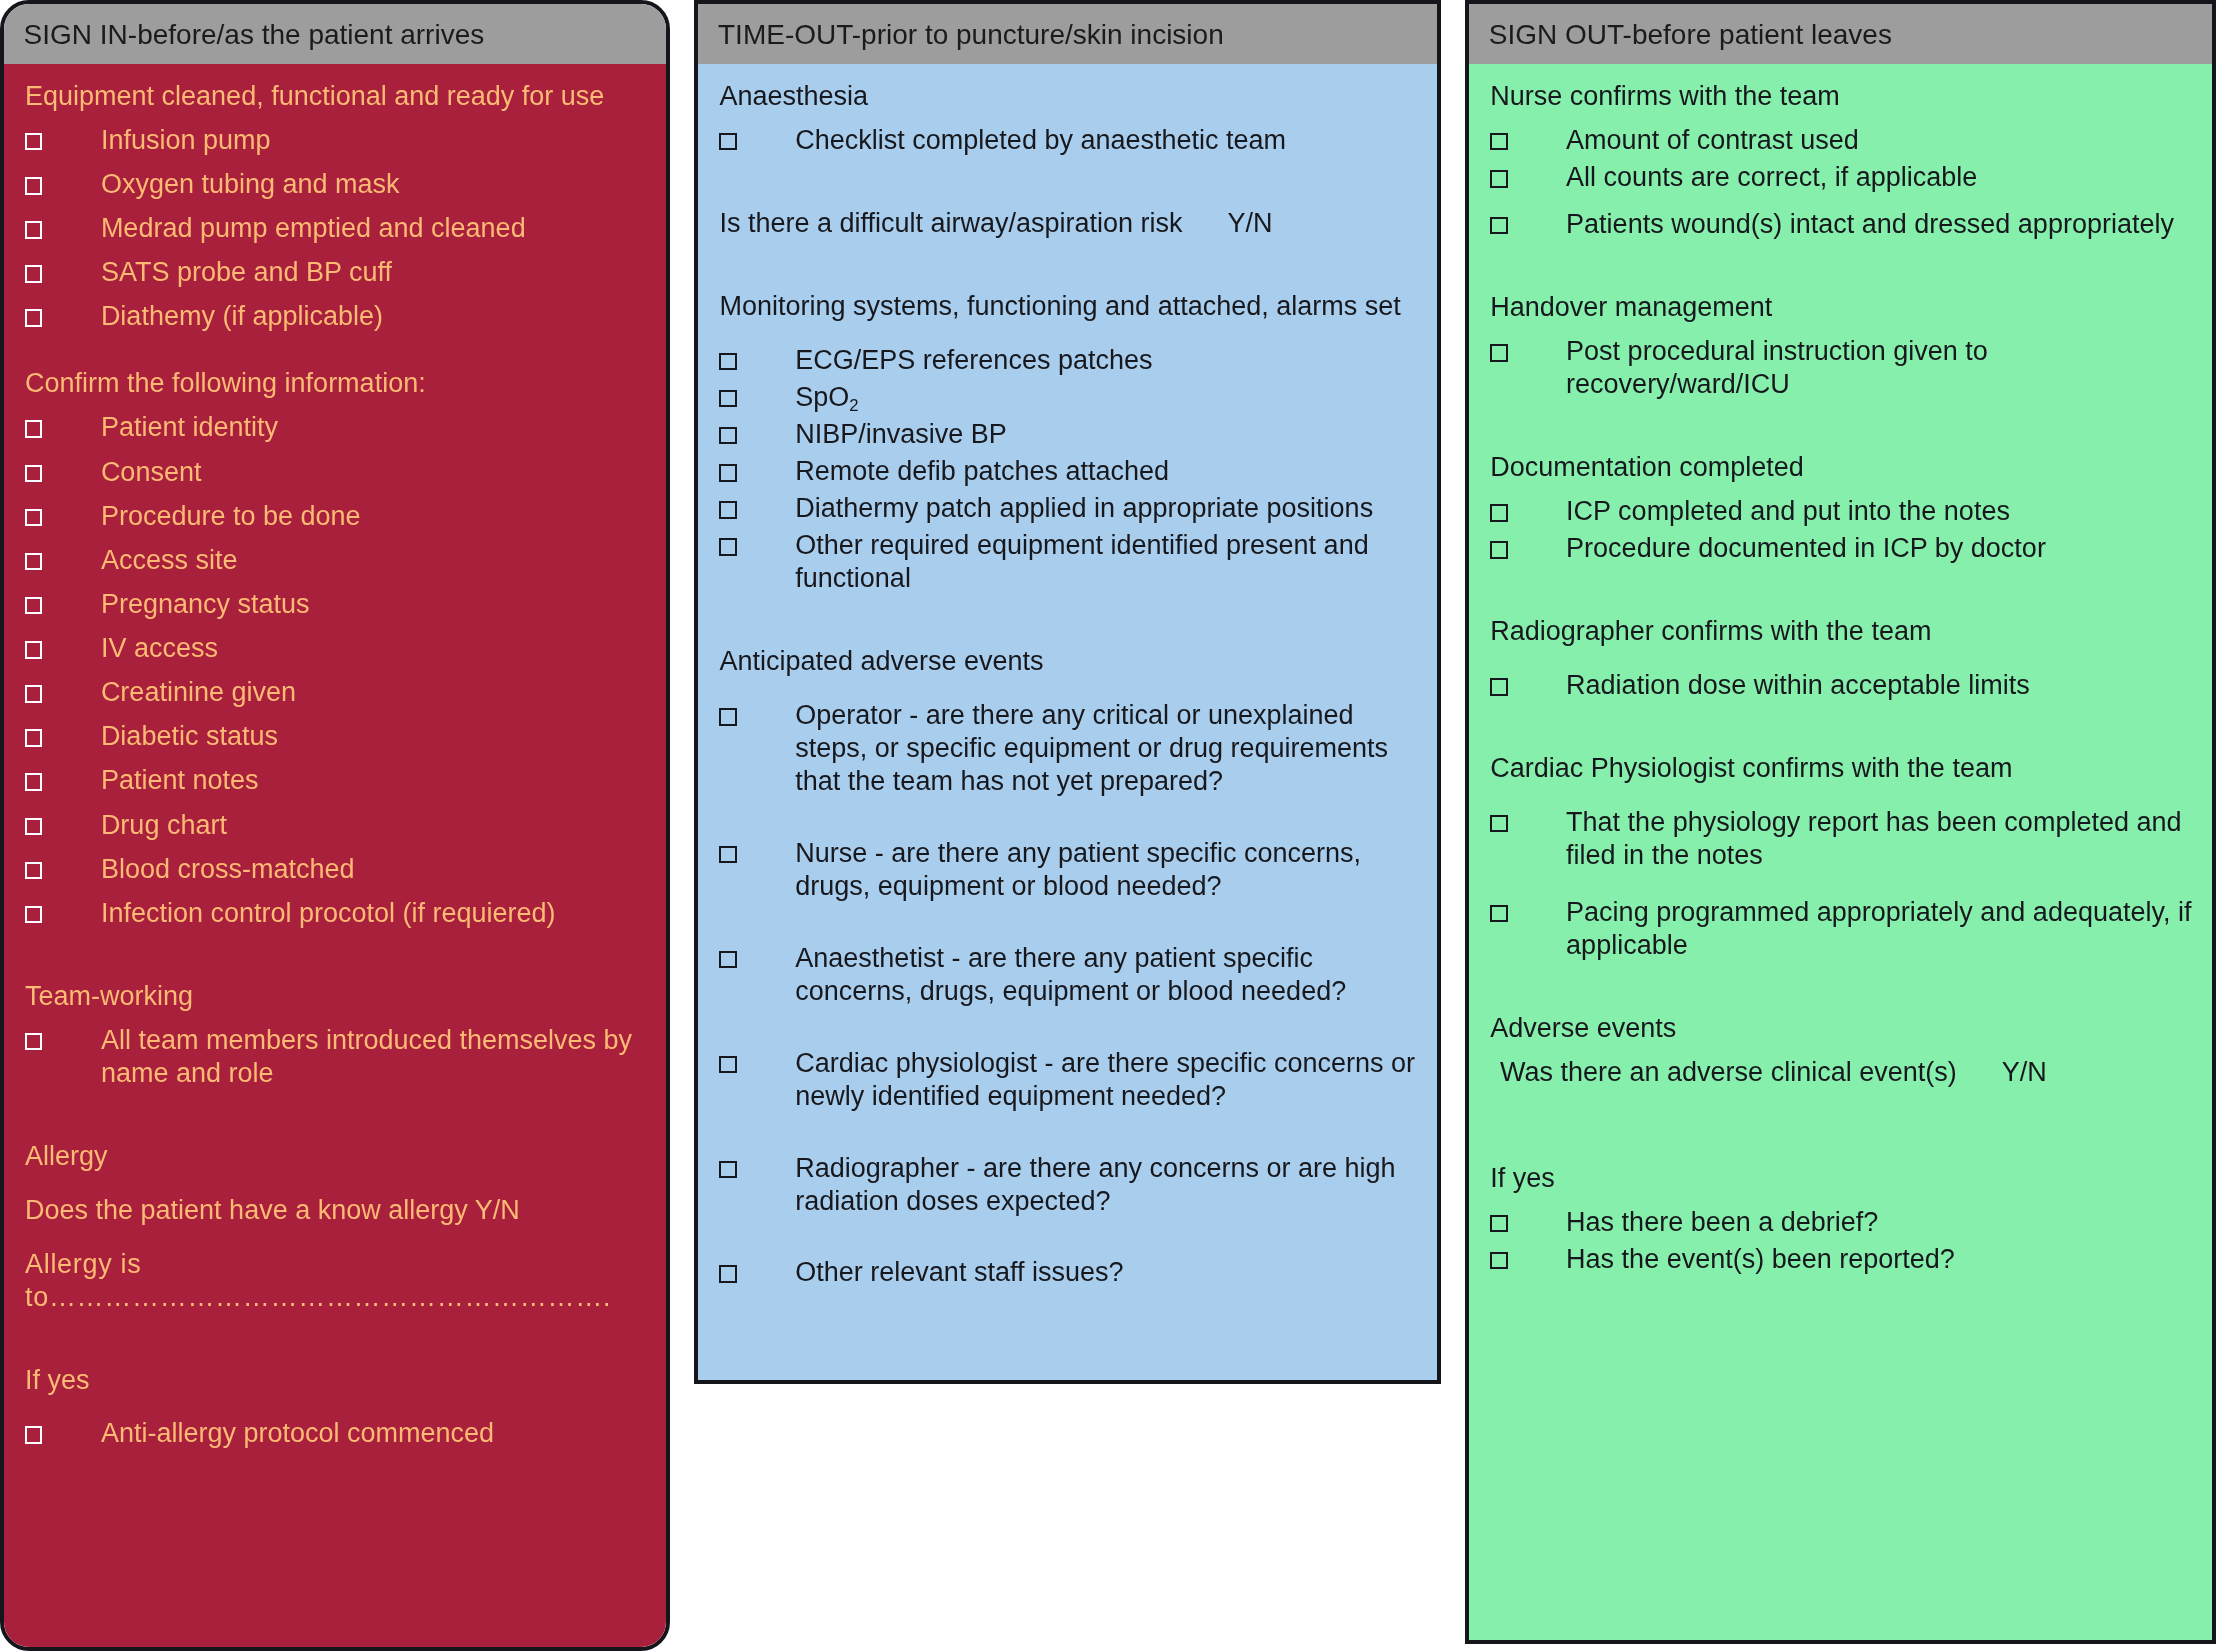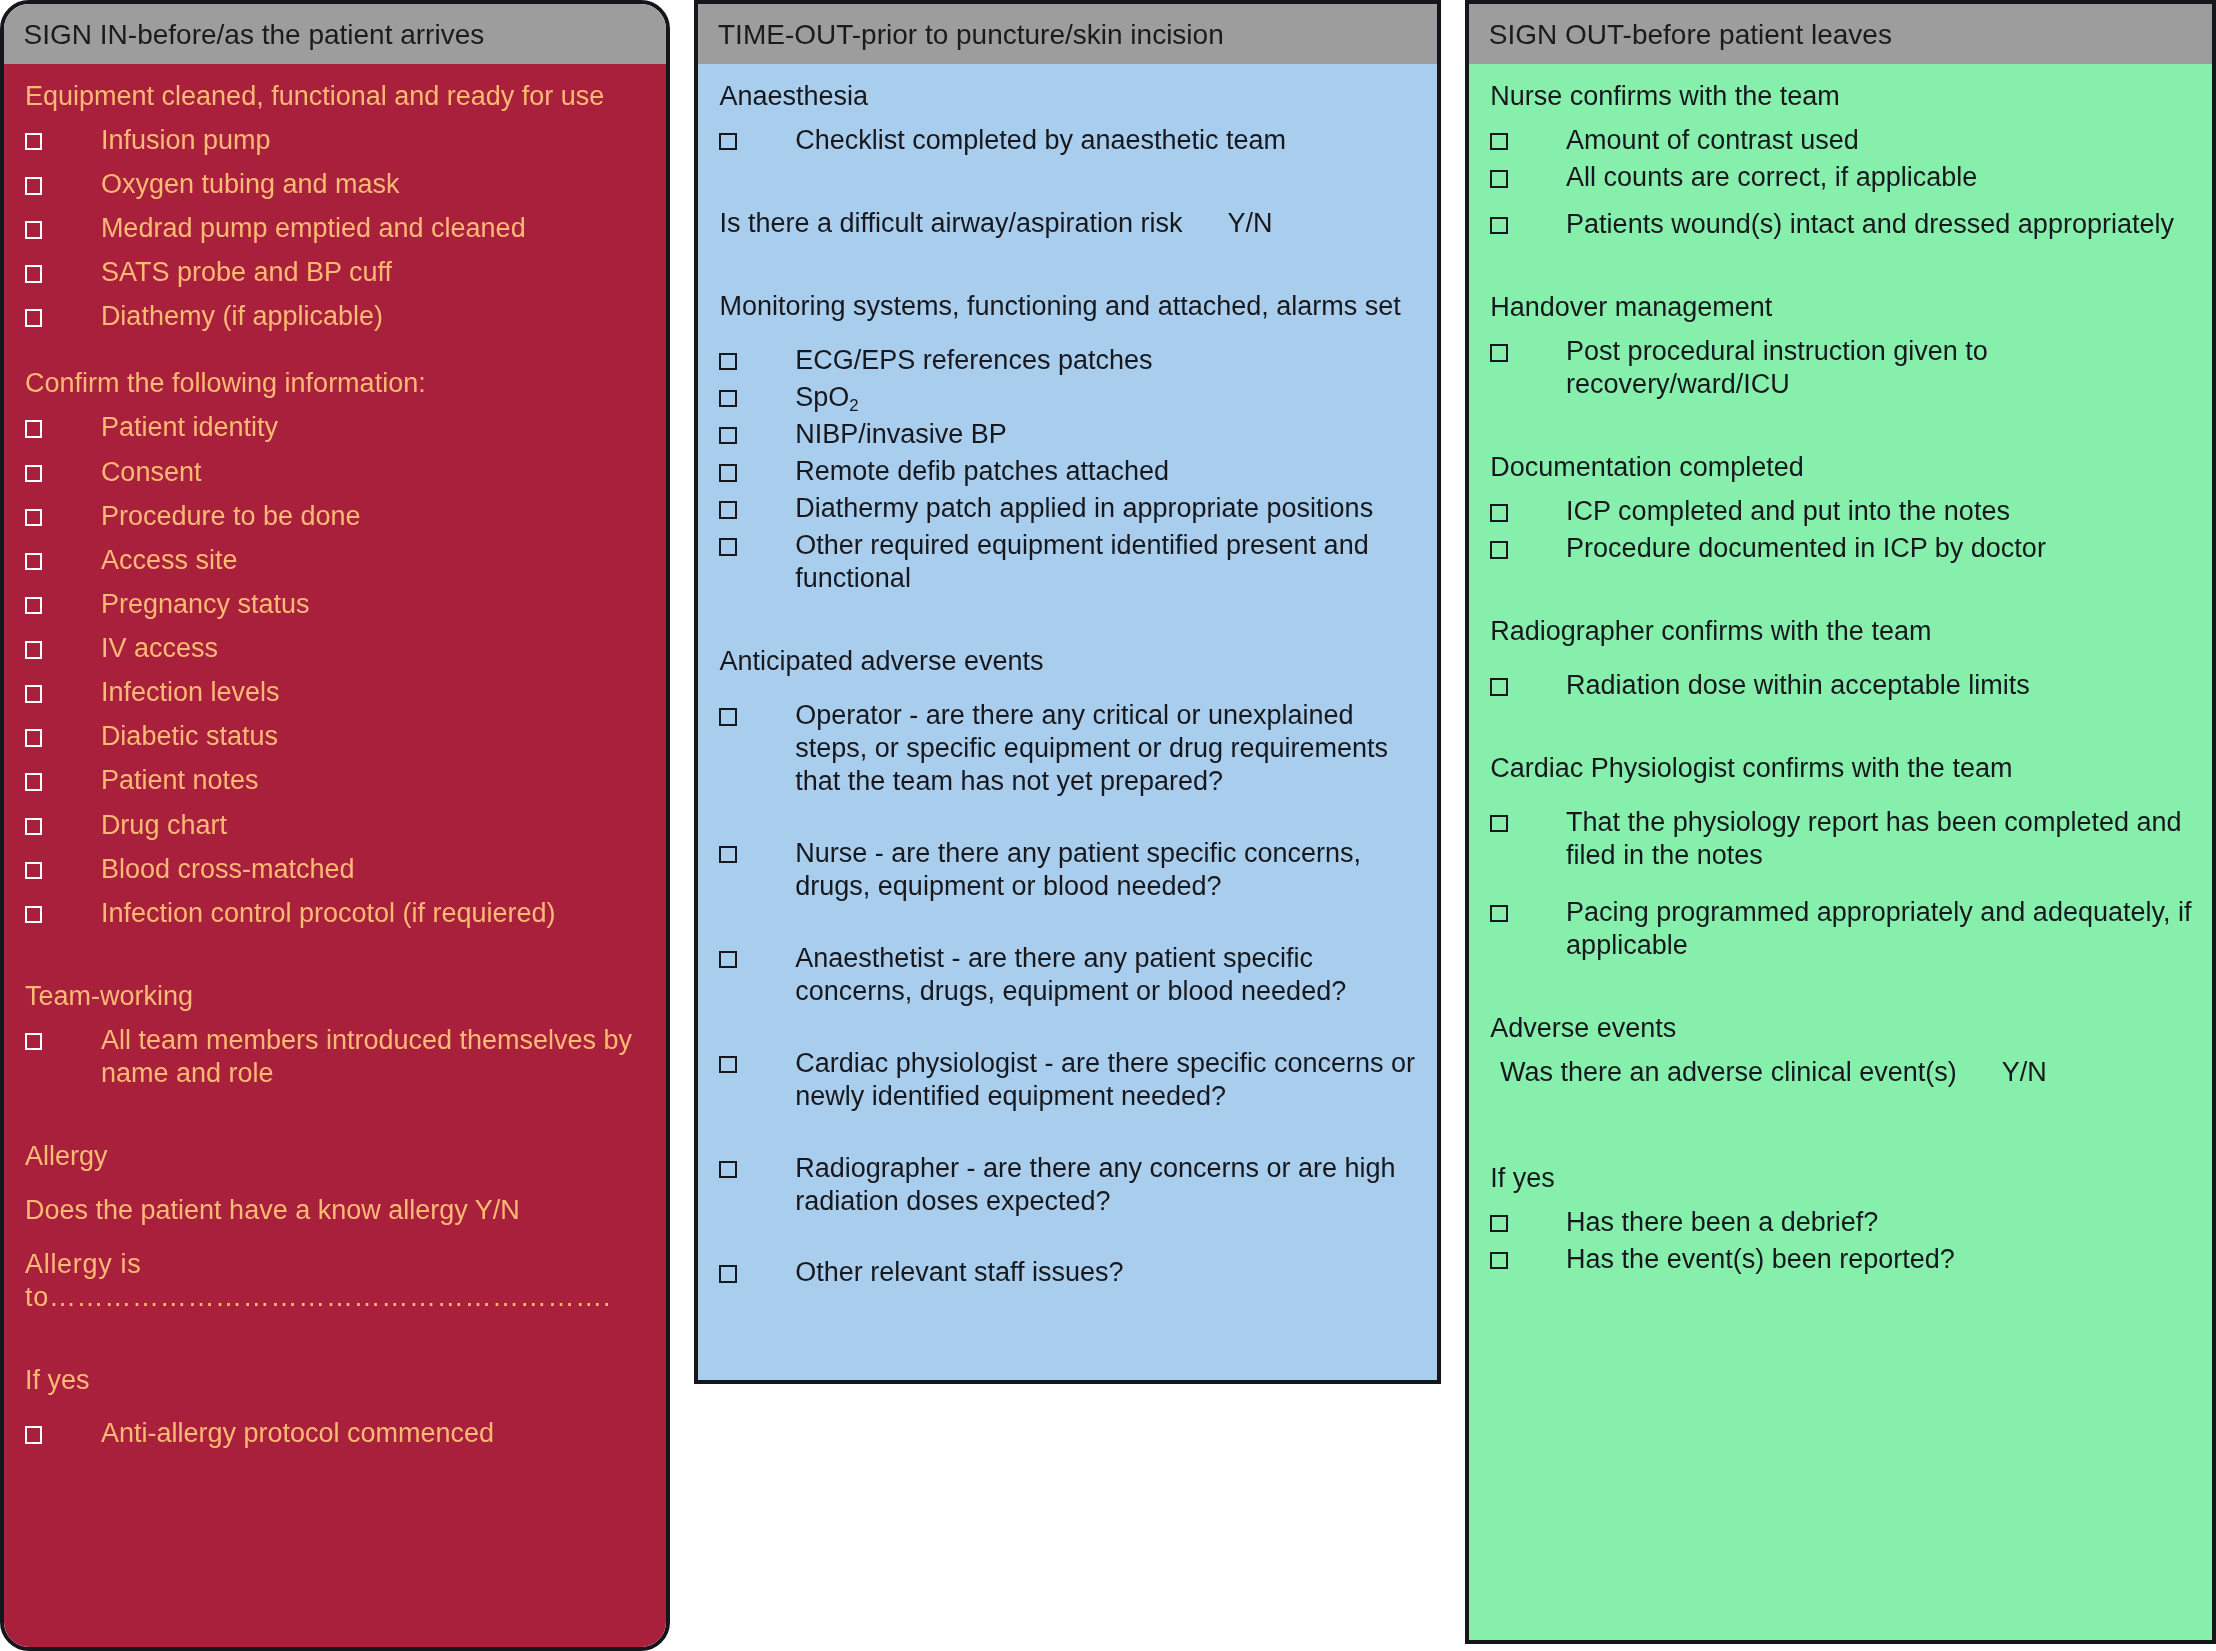--- a/index.html
+++ b/index.html
@@ -167,21 +167,21 @@
         <div class="cb-row">
           <span class="cb-box"></span>
           <span class="cb-label">Pregnancy status</span>
         </div>
         <div class="cb-row">
           <span class="cb-box"></span>
           <span class="cb-label">IV access</span>
         </div>
         <div class="cb-row">
           <span class="cb-box"></span>
-          <span class="cb-label">Infection levels</span>
+          <span class="cb-label">Creatinine given</span>
         </div>
         <div class="cb-row">
           <span class="cb-box"></span>
           <span class="cb-label">Diabetic status</span>
         </div>
         <div class="cb-row">
           <span class="cb-box"></span>
           <span class="cb-label">Patient notes</span>
         </div>
         <div class="cb-row">

